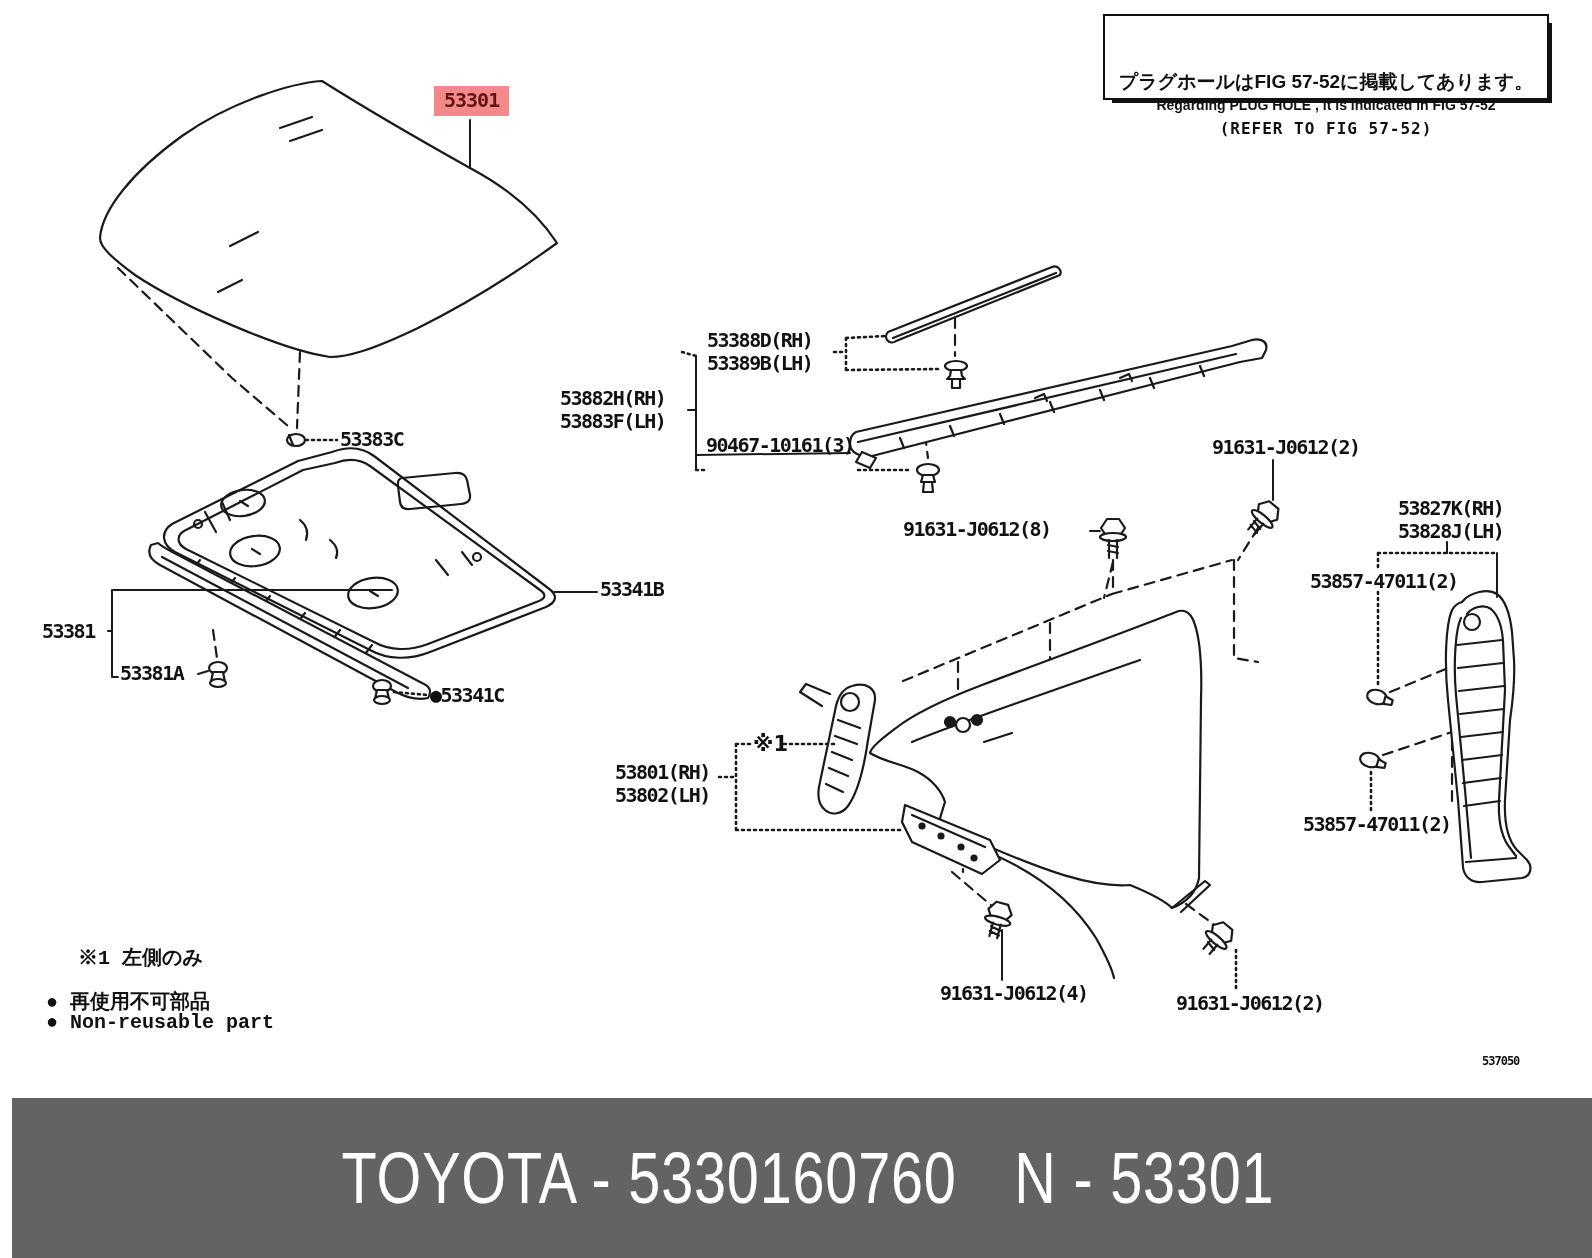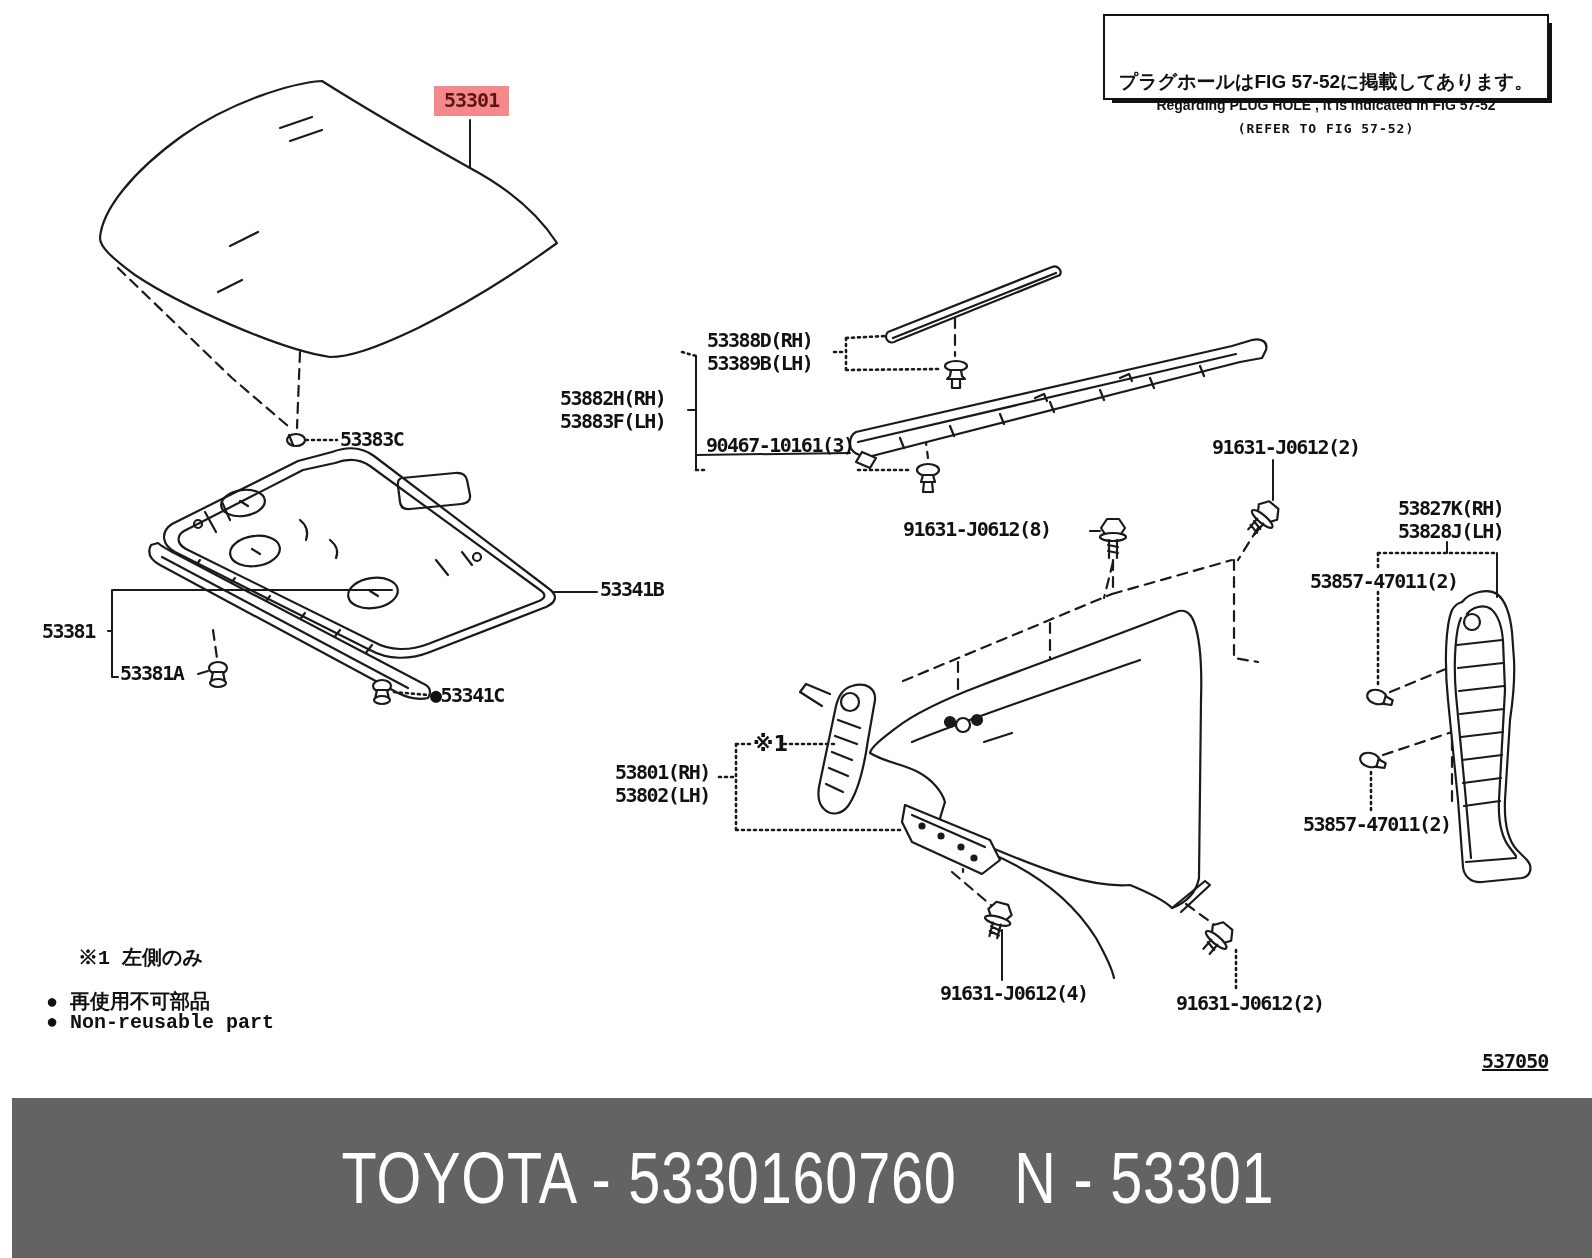--- a/index.html
+++ b/index.html
@@ -12,42 +12,42 @@
   #stage{
     position:relative;width:1592px;height:1258px;background:#fff;overflow:hidden;
     font-family:"Liberation Sans",sans-serif;color:#111;
   }
   #art{position:absolute;left:0;top:0;}
   .pn{
     position:absolute;white-space:nowrap;
     font-family:"DejaVu Sans Mono",monospace;font-weight:700;
     font-size:20px;line-height:23px;letter-spacing:-1.5px;color:#111;
   }
-  .pn-sm{font-size:20px;letter-spacing:-1px;text-decoration:underline;}
+  .pn-sm{font-size:12px;letter-spacing:-1px;}
   .pn-hl{
     background:var(--highlight-bg);color:var(--highlight-text);
     padding:3px 10px 4px;letter-spacing:-1px;
   }
   .refmark{
     position:absolute;font-family:"DejaVu Sans",sans-serif;font-weight:700;
     font-size:21px;white-space:nowrap;
   }
   .footnote{
     position:absolute;font-family:Liberation Mono, monospace;font-weight:700;
     font-size:20px;white-space:nowrap;letter-spacing:0;
   }
   .notebox{
     position:absolute;left:1103px;top:14px;width:446px;height:86px;
     background:#fff;border:2px solid #111;
     box-shadow:6px 6px 0 -3px #111;
     text-align:center;padding-top:7px;box-sizing:border-box;z-index:5;
   }
   .notebox .nb1{font-weight:700;font-size:19px;line-height:25px;margin-top:46px;}
   .notebox .nb2{font-weight:700;font-size:14px;line-height:23px;}
-  .notebox .nb3{font-weight:700;font-size:13px;line-height:24px;letter-spacing:1px;font-family:"DejaVu Sans Mono",monospace;}
+  .notebox .nb3{font-weight:700;font-size:16px;line-height:24px;letter-spacing:1px;font-family:"DejaVu Sans Mono",monospace;}
   .footerbar{
     position:absolute;left:12px;top:1098px;width:1592px;height:160px;
     background:var(--footer-bg);display:flex;align-items:center;justify-content:center;
   }
   .footer-inner{
     display:flex;gap:72px;transform:scaleX(0.8);transform-origin:center;
     color:#fff;font-family:"Liberation Sans",sans-serif;font-weight:400;
     font-size:72px;white-space:nowrap;letter-spacing:1px;
   }
 </style>

